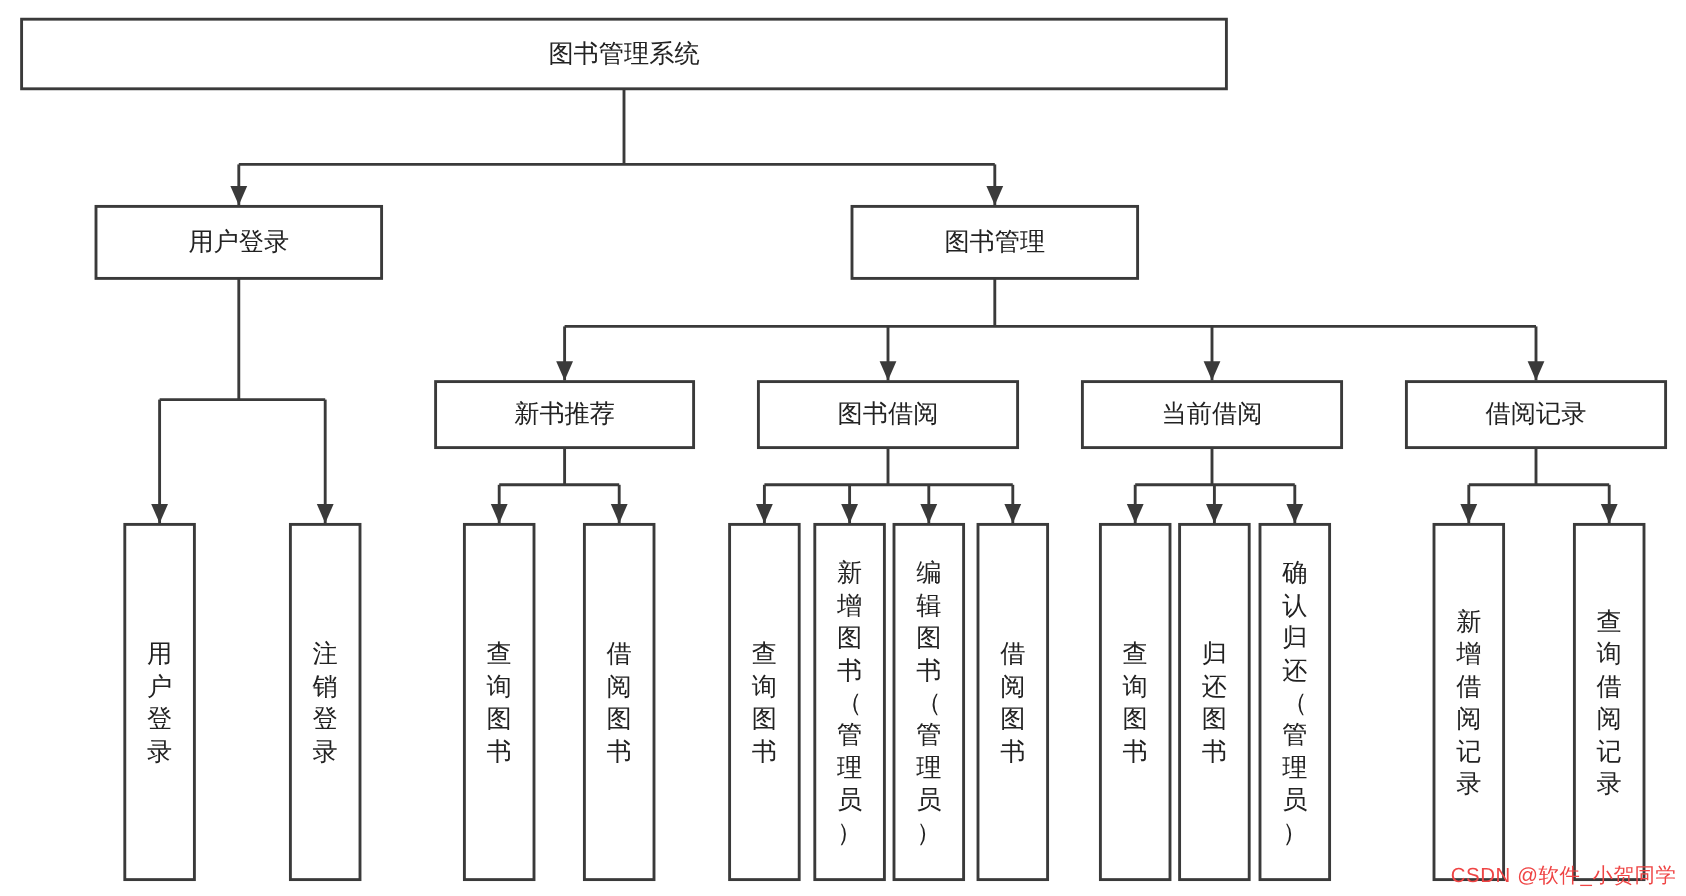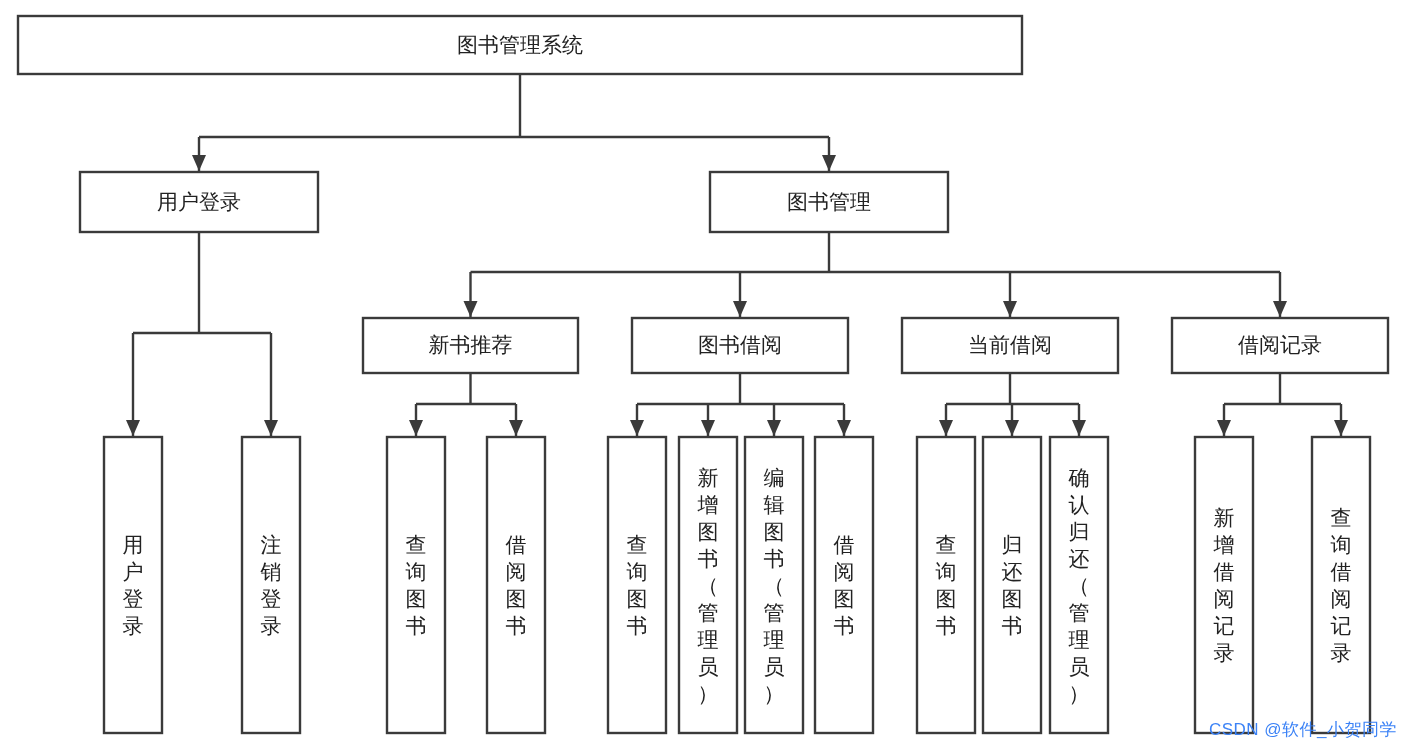--- a/index.html
+++ b/index.html
@@ -54,21 +54,21 @@
     fill: #222222;
     font-size: 21px;
     text-anchor: middle;
   }
   .watermark {
     position: absolute;
     right: 8px;
     bottom: 6px;
     font-family: "Liberation Sans", "DejaVu Sans", sans-serif;
     font-size: 17px;
-    color: #3b82f6;
+    color: #ef4444;
     letter-spacing: 0.5px;
     white-space: nowrap;
     user-select: none;
   }
 </style>
 </head>
 <body>
 
 <div id="diagram-root">
 

